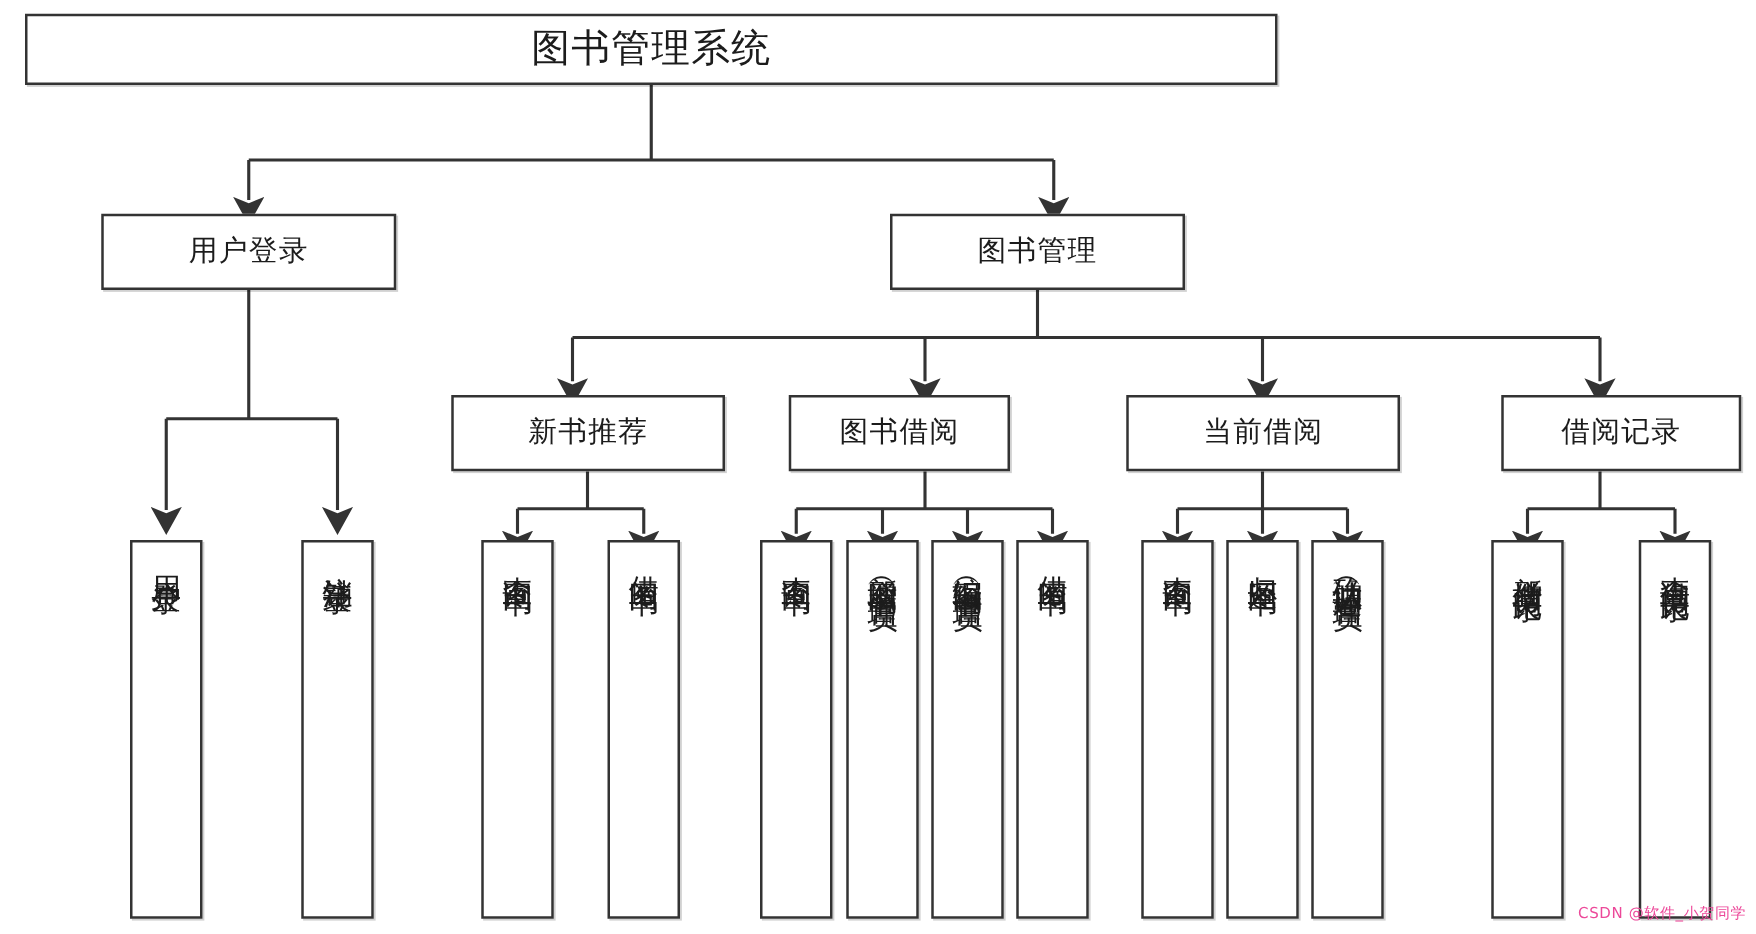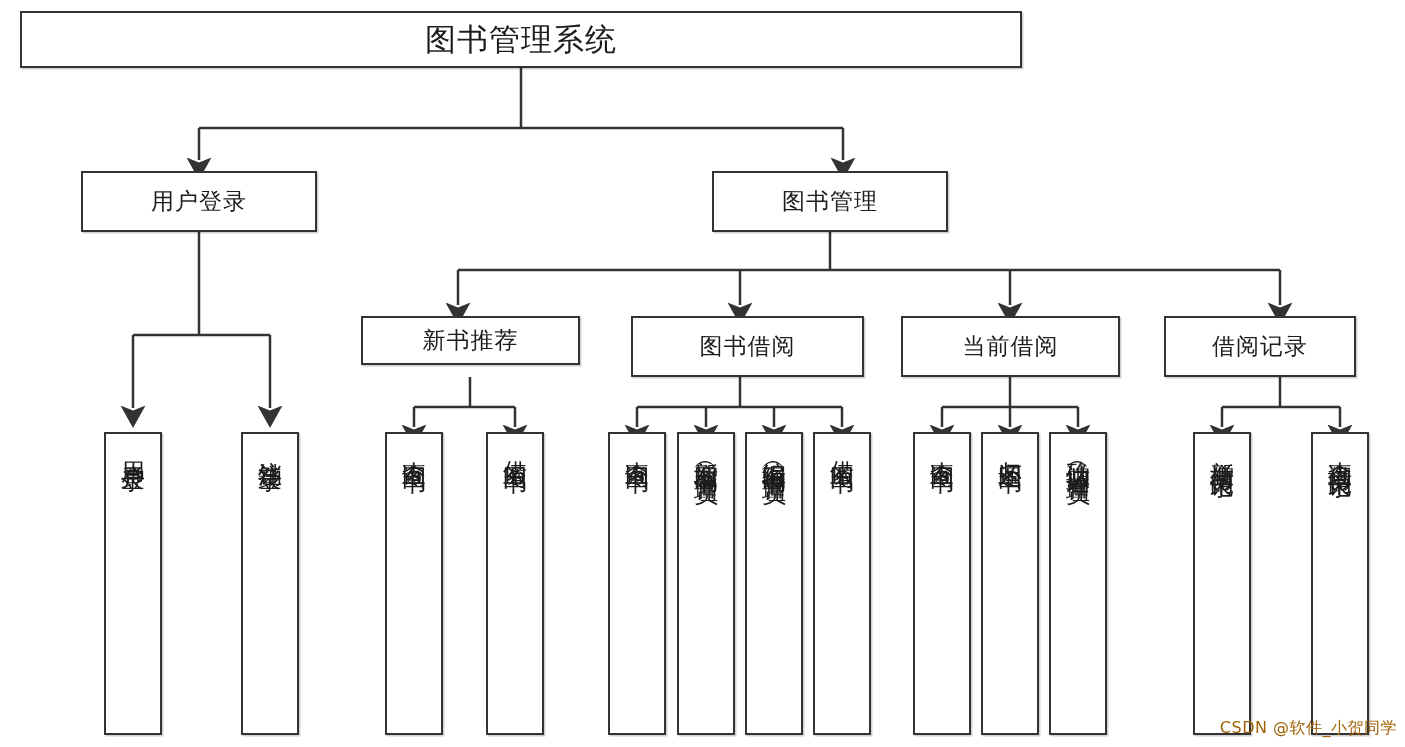--- a/index.html
+++ b/index.html
@@ -40,22 +40,22 @@
     text-orientation:upright;
     font-size:24px;
     letter-spacing:3px;
     white-space:nowrap;
     line-height:1;
   }
   .watermark{
     position:absolute;
     right:8px;
     bottom:8px;
-    font-size:16px;
-    color:#a16207;
+    font-size:12px;
+    color:#ec4899;
     letter-spacing:0.5px;
     white-space:nowrap;
     font-family:"DejaVu Sans","Liberation Sans",sans-serif;
   }
 </style>
 </head>
 <body>
 
 <div id="canvas">
 
@@ -113,30 +113,30 @@
     <span class="label">图书管理系统</span>
   </div>
 
   <div class="node" style="left:81px;top:171px;width:236px;height:61px;">
     <span class="label">用户登录</span>
   </div>
   <div class="node" style="left:712px;top:171px;width:236px;height:61px;text-align:center;">
     <span class="label">图书管理</span>
   </div>
 
-  <div class="node" style="left:361px;top:316px;width:219px;height:49px;">
+  <div class="node" style="left:361px;top:316px;width:219px;height:61px;">
     <span class="label">新书推荐</span>
   </div>
-  <div class="node" style="left:631px;top:316px;width:233px;height:61px;">
+  <div class="node" style="left:631px;top:316px;width:177px;height:61px;">
     <span class="label">图书借阅</span>
   </div>
   <div class="node" style="left:901px;top:316px;width:219px;height:61px;text-align:center;">
     <span class="label">当前借阅</span>
   </div>
-  <div class="node" style="left:1164px;top:316px;width:192px;height:61px;">
+  <div class="node" style="left:1201px;top:316px;width:192px;height:61px;">
     <span class="label">借阅记录</span>
   </div>
 
   <div class="node leaf" style="left:104px;top:432px;width:58px;height:303px;">
     <span class="label">用户登录</span>
   </div>
   <div class="node leaf" style="left:241px;top:432px;width:58px;height:303px;">
     <span class="label">注销登录</span>
   </div>
 

